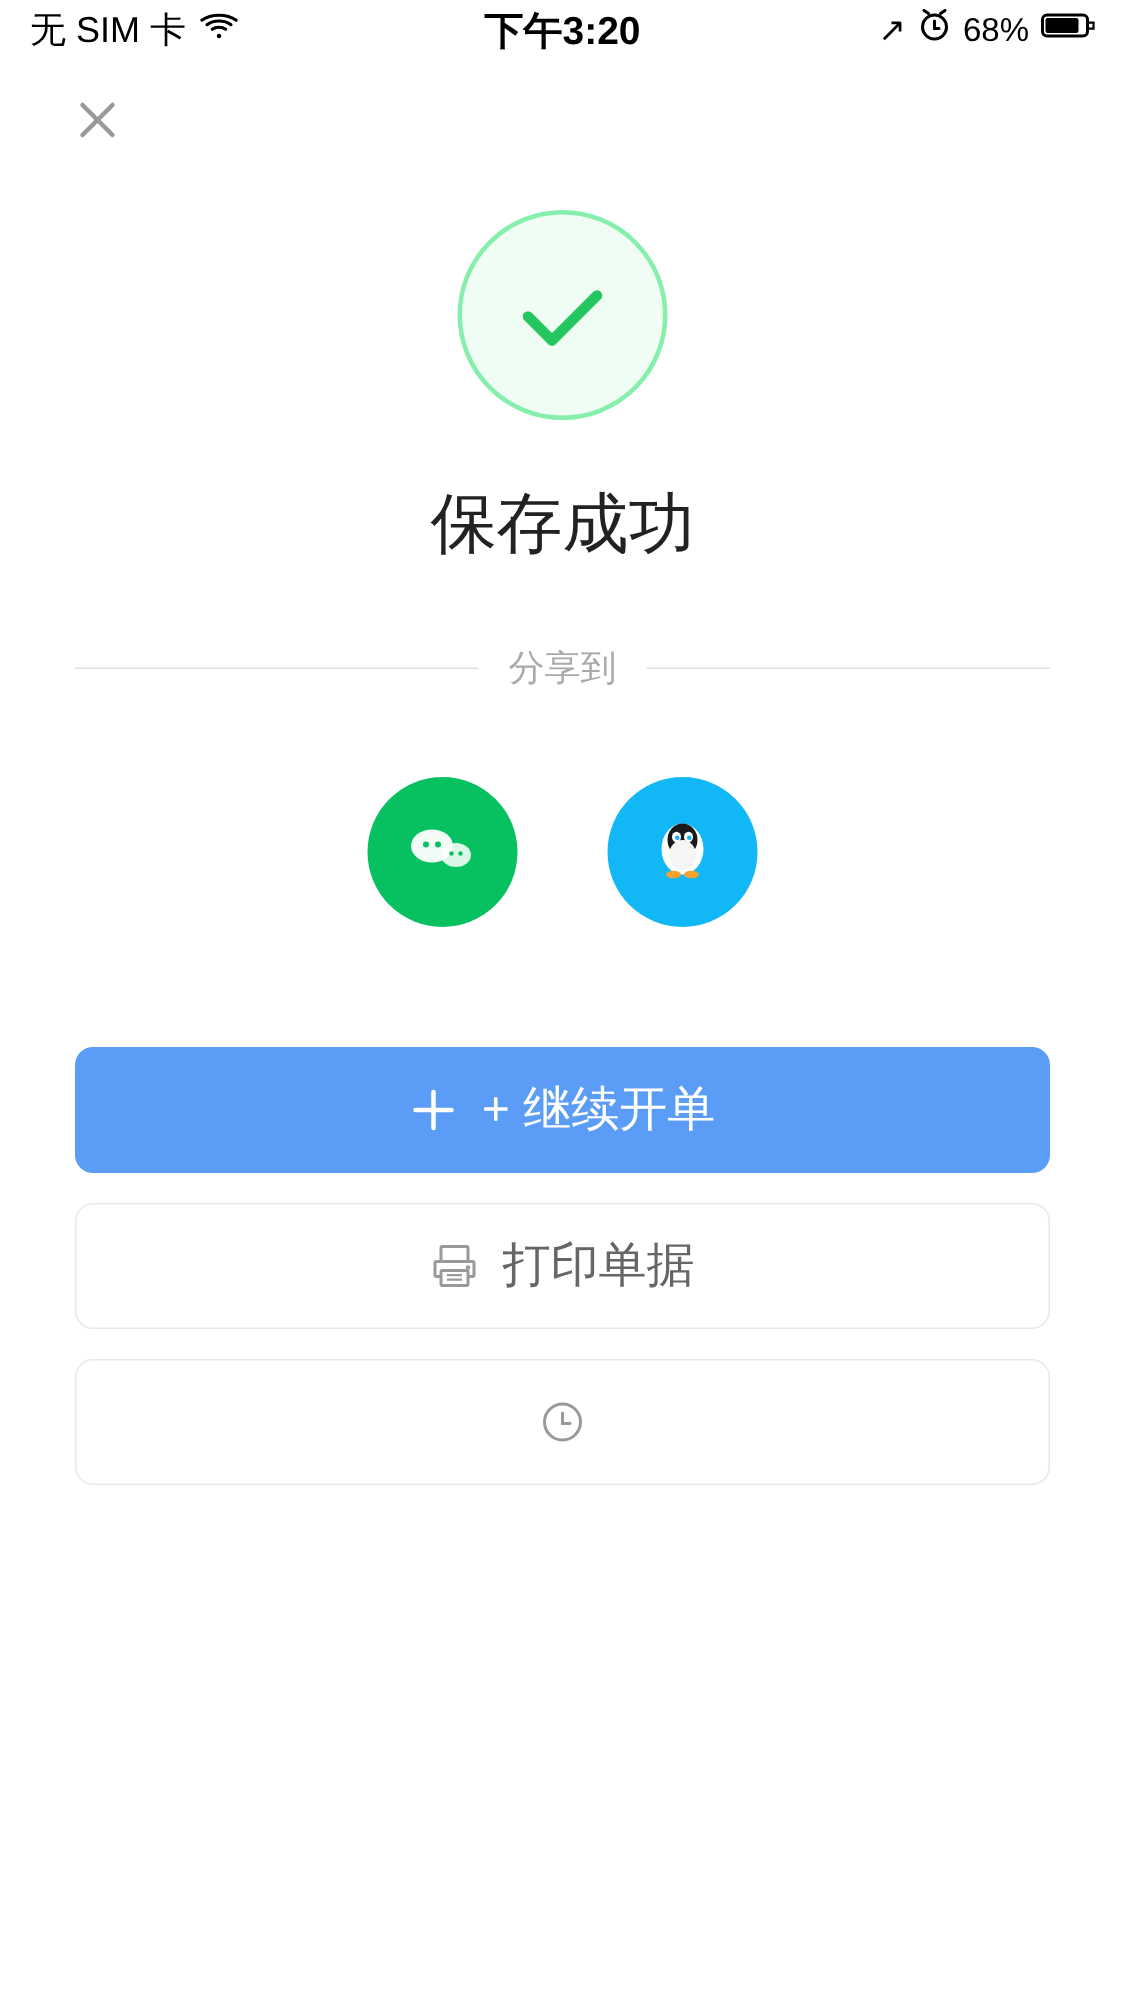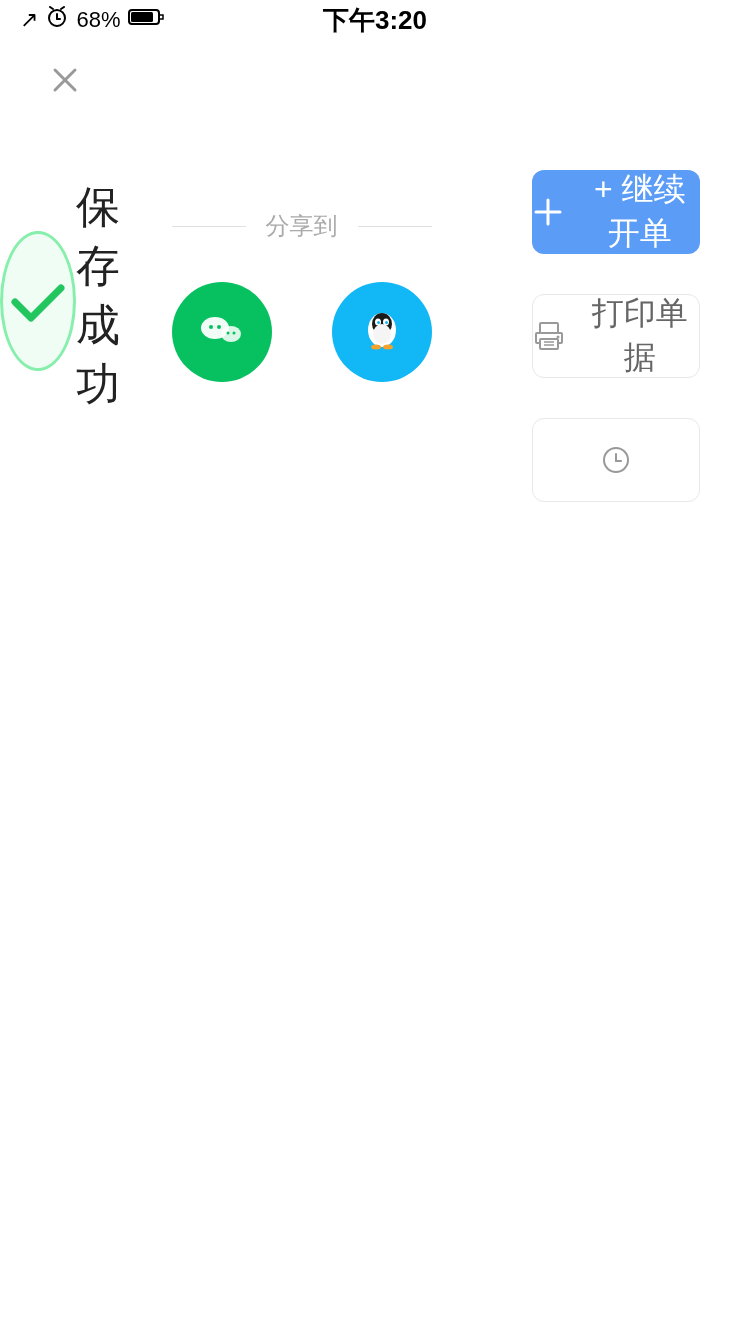--- a/index.html
+++ b/index.html
@@ -69,21 +69,21 @@
     }
 
     .close-btn svg {
       width: 32px;
       height: 32px;
     }
 
     
     .main-content {
       display: flex;
-      flex-direction: row;
+      flex-direction: column;
       align-items: center;
       padding-top: 100px;
       justify-content: flex-end;
     }
 
     
     .success-circle {
       width: 140px;
       height: 140px;
       border-radius: 50%;
@@ -112,21 +112,21 @@
     .share-section {
       width: 100%;
       padding: 0 50px;
       margin-bottom: 50px;
     }
 
     .divider-row {
       display: flex;
       align-items: center;
       gap: 20px;
-      margin-bottom: 40px;
+      margin-bottom: 57px;
     }
 
     .divider-line {
       flex: 1;
       height: 1px;
       background: #e0e0e0;
     }
 
     .divider-label {
       font-size: 24px;
@@ -192,37 +192,48 @@
 
     .action-btn.primary {
       background: #5b9cf6;
       color: #fff;
     }
 
     .action-btn.secondary {
       background: #fff;
       color: #666;
       border: 1.5px solid #e8e8e8;
-      margin-top: 20px;
     }
 
     .action-btn svg {
       width: 32px;
       height: 32px;
     }
 
     .btn-icon {
       display: inline-flex;
       align-items: center;
     }
   </style>
 </head>
 <body>
 
 <div class="status-bar">
+  <div class="status-bar-left">
+    <span>无 SIM 卡</span>
+
+    <span>
+      <svg viewBox="0 0 28 20" fill="none" xmlns="http://www.w3.org/2000/svg" width="28" height="20">
+        <path d="M14 15.5 a1.5 1.5 0 1 1 0 3 a1.5 1.5 0 0 1 0-3z" fill="#000"></path>
+        <path d="M9.5 12.5 a6.5 5 0 0 1 9 0" stroke="#000" stroke-width="2" fill="none" stroke-linecap="round"></path>
+        <path d="M6 9.5 a11 8 0 0 1 16 0" stroke="#000" stroke-width="2" fill="none" stroke-linecap="round"></path>
+        <path d="M2.5 6.5 a16 11 0 0 1 23 0" stroke="#000" stroke-width="2" fill="none" stroke-linecap="round"></path>
+      </svg>
+    </span>
+  </div>
   <div class="status-bar-center">下午3:20</div>
   <div class="status-bar-right">
 
     <span style="font-size:22px;">↗</span>
 
     <span>
       <svg width="22" height="22" viewBox="0 0 22 22" fill="none" xmlns="http://www.w3.org/2000/svg">
         <circle cx="11" cy="12" r="8" stroke="#000" stroke-width="2" fill="none"></circle>
         <line x1="11" y1="8" x2="11" y2="13" stroke="#000" stroke-width="2" stroke-linecap="round"></line>
         <line x1="11" y1="13" x2="14" y2="13" stroke="#000" stroke-width="2" stroke-linecap="round"></line>

